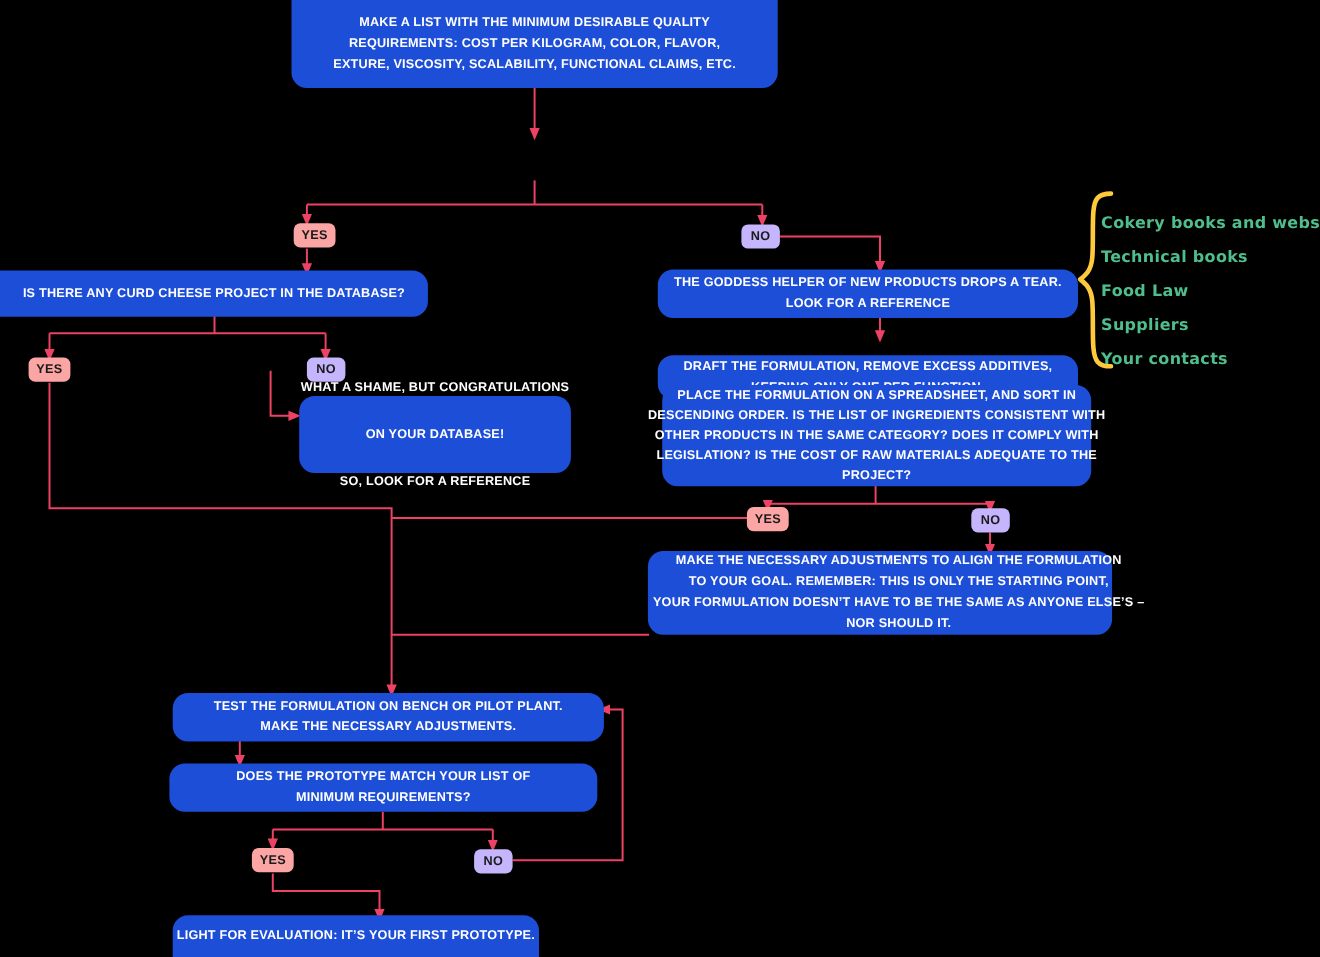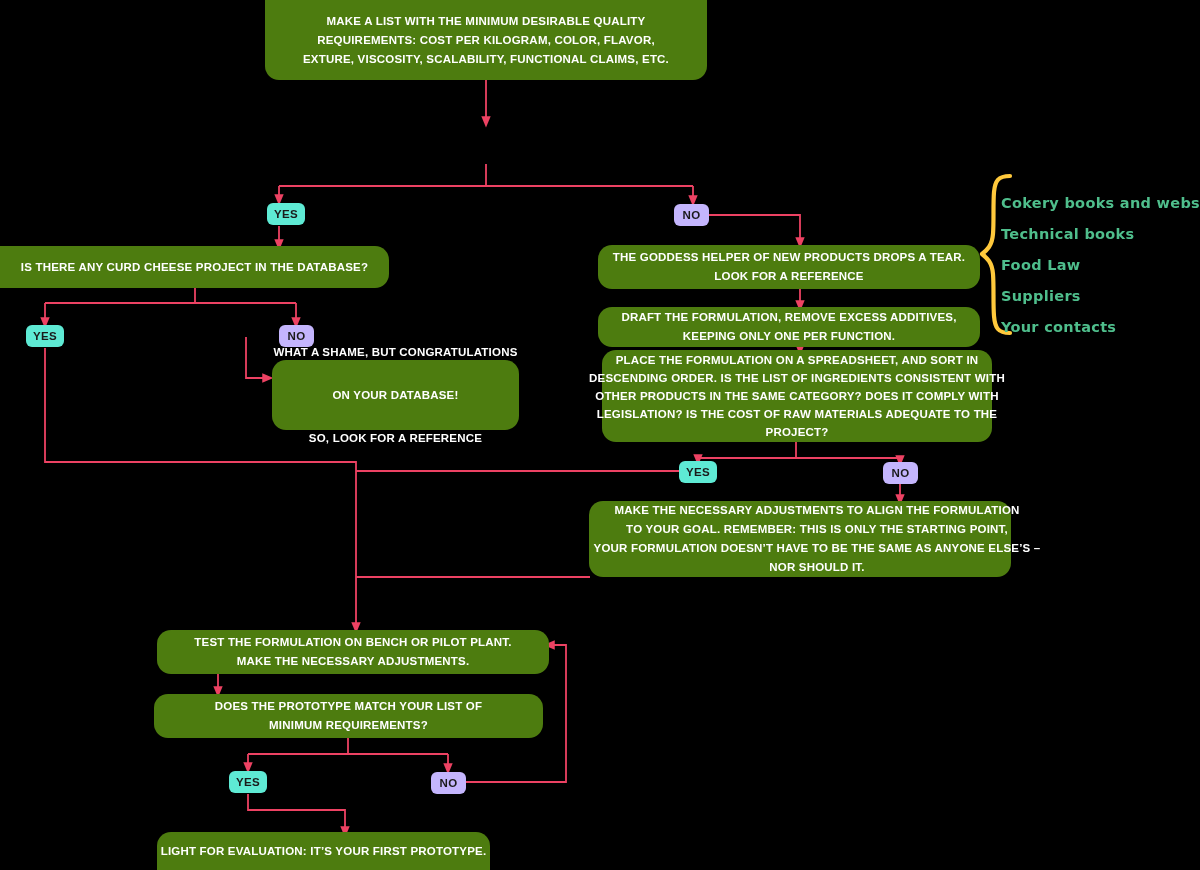--- a/index.html
+++ b/index.html
@@ -22,21 +22,21 @@
     position: absolute;
     left: 0;
     top: 0;
     width: 1200px;
     height: 870px;
     pointer-events: none;
   }
   .node {
     position: absolute;
     box-sizing: border-box;
-    background: #4d7c0f;
+    background: #1d4ed8;
     color: #FFFFFF;
     border-radius: 14px;
     display: flex;
     flex-direction: column;
     align-items: center;
     justify-content: center;
     text-align: center;
     font-weight: bold;
     font-size: 11.5px;
     letter-spacing: 0.2px;
@@ -56,21 +56,21 @@
     color: #1A1A1A;
     font-weight: bold;
     font-size: 11.5px;
     letter-spacing: 0.3px;
     display: flex;
     align-items: center;
     justify-content: center;
     height: 22px;
     z-index: 4;
   }
-  .badge.yes { background: #5eead4; }
+  .badge.yes { background: #fca5a5; }
   .badge.no  { background: #c4b5fd; }
 
   .ref-list {
     position: absolute;
     z-index: 3;
   }
   .ref-item {
     color: #4FBE8C;
     font-family: "DejaVu Sans", sans-serif;
     font-weight: bold;
@@ -176,21 +176,21 @@
     <span class="ln">WHAT A SHAME, BUT CONGRATULATIONS</span>
     <span class="ln">ON YOUR DATABASE!</span>
     <span class="ln">SO, LOOK FOR A REFERENCE</span>
   </div>
 
   <div class="node" style="left:598px; top:245px; width:382px; height:44px;">
     <span class="ln">THE GODDESS HELPER OF NEW PRODUCTS DROPS A TEAR.</span>
     <span class="ln">LOOK FOR A REFERENCE</span>
   </div>
 
-  <div class="node" style="left:598px; top:307px; width:382px; height:40px;">
+  <div class="node" style="left:598px; top:323px; width:382px; height:40px;">
     <span class="ln">DRAFT THE FORMULATION, REMOVE EXCESS ADDITIVES,</span>
     <span class="ln">KEEPING ONLY ONE PER FUNCTION.</span>
   </div>
 
   <div class="node" style="left:602px; top:350px; width:390px; height:92px; line-height:18px;">
     <span class="ln">PLACE THE FORMULATION ON A SPREADSHEET, AND SORT IN</span>
     <span class="ln">DESCENDING ORDER. IS THE LIST OF INGREDIENTS CONSISTENT WITH</span>
     <span class="ln">OTHER PRODUCTS IN THE SAME CATEGORY? DOES IT COMPLY WITH</span>
     <span class="ln">LEGISLATION? IS THE COST OF RAW MATERIALS ADEQUATE TO THE</span>
     <span class="ln">PROJECT?</span>

